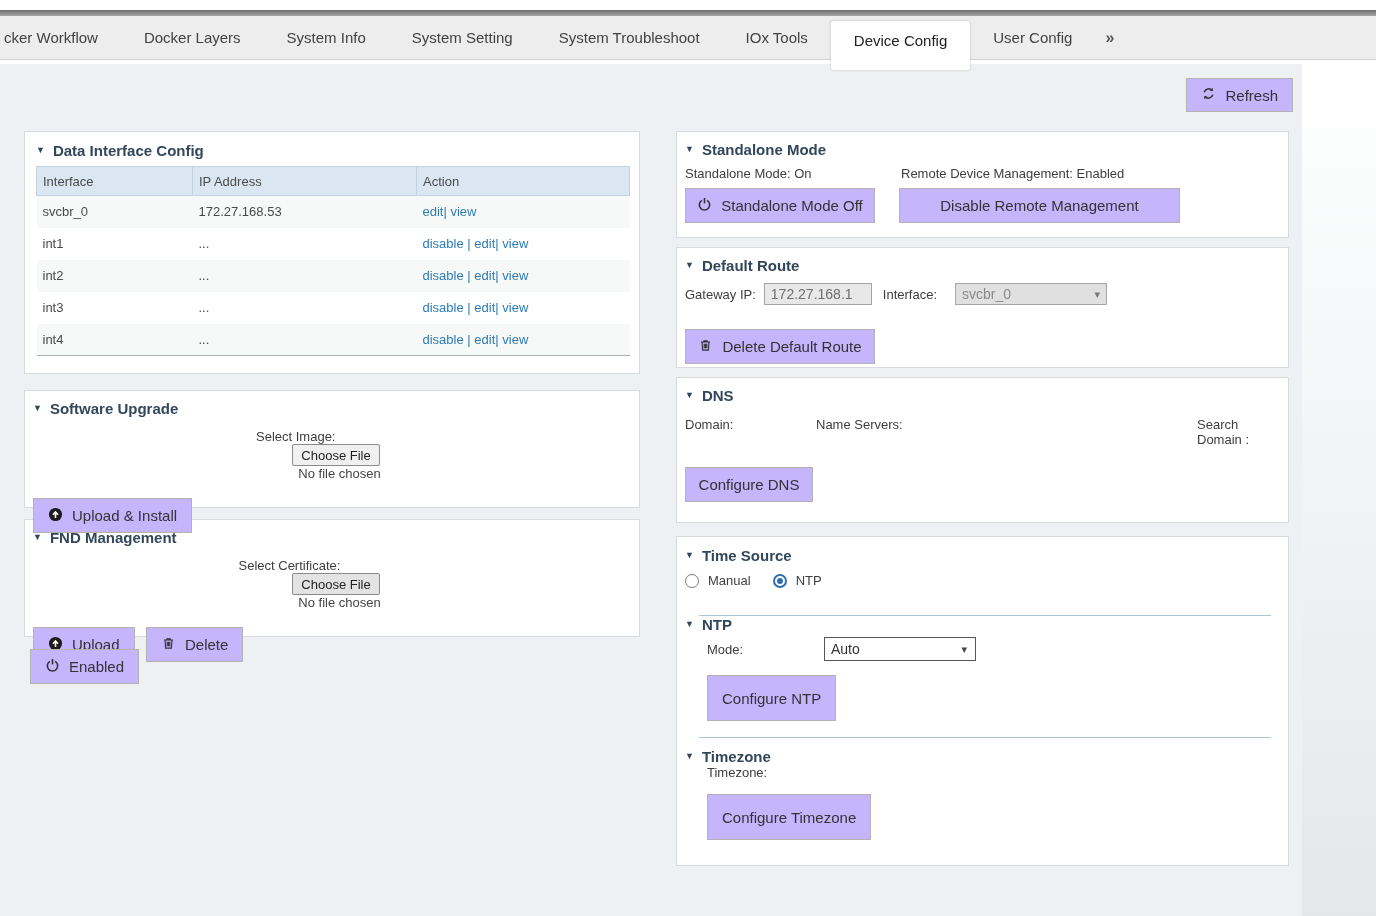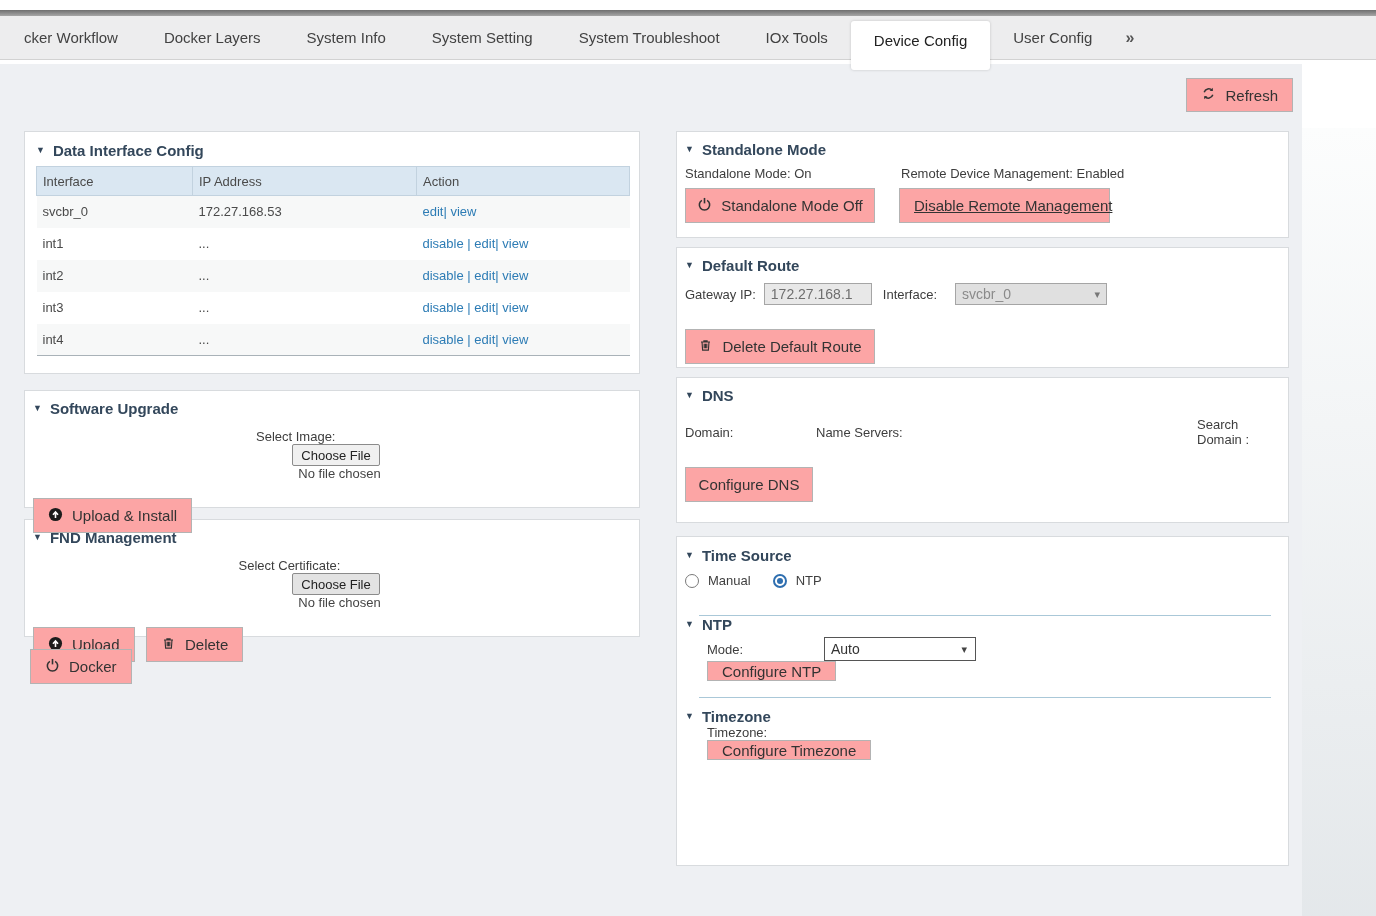--- a/index.html
+++ b/index.html
@@ -6,33 +6,33 @@
   html,body { width: 1376px; height: 916px; background: #ffffff;
     font-family: "Liberation Sans", sans-serif; color: #3f3f3f; overflow: hidden; }
 
   
   .top-white { height: 10px; background: #ffffff; }
   .top-strip { height: 6px; background: linear-gradient(#6f6f6f, #a6a6a6); }
   .tabbar { height: 44px; background: #ededee; border-bottom: 1px solid #d2d2d2;
     display: flex; align-items: flex-start; overflow: visible; position: relative; z-index: 5; }
   .tab { height: 44px; line-height: 44px; padding: 0 23px; font-size: 15px;
     color: #424242; white-space: nowrap; cursor: pointer; }
-  .tab.first { padding-left: 24px; }
+  .tab.first { padding-left: 4px; }
   .tab.active { background: #ffffff; height: 49px; margin-top: 5px; line-height: 40px;
     border-radius: 3px; box-shadow: 0 0 3px rgba(0,0,0,.18); color: #222; }
   .tab-overflow { height: 44px; line-height: 44px; padding: 0 10px; font-size: 16px;
     font-weight: bold; color: #555; cursor: pointer; }
   .tab-gap { height: 4px; background: #ffffff; }
 
   
   .content { position: relative; width: 1302px; height: 852px; background: #eef0f3; }
   .right-strip { position: absolute; left: 1302px; top: 64px; width: 74px; height: 852px;
     background: linear-gradient(#fcfdfd, #e2e6e9); }
 
-  .btn { display: inline-flex; align-items: center; gap: 9px; background: #fca5a5;
+  .btn { display: inline-flex; align-items: center; gap: 9px; background: #c4b5fd;
     border: 1px solid #b3b3b3; color: #333; font-size: 15px; padding: 0 14px;
     height: 35px; cursor: pointer; font-family: inherit; white-space: nowrap; }
   .btn svg { flex: 0 0 auto; }
 
   .refresh-btn { position: absolute; top: 14px; right: 9px; height: 34px; }
 
   .cols { display: flex; padding: 67px 0 0 24px; align-items: flex-start; }
   .col-left  { width: 616px; }
   .col-right { width: 613px; margin-left: 36px; }
 
@@ -72,39 +72,39 @@
 
   .reload-btn { margin-left: 6px; }
 
   
   .p-sm { height: 107px; padding: 9px 0 0 8px; margin-bottom: 9px; }
   .p-sm .panel-hd { padding: 0; }
   .sm-labels { display: flex; margin-top: 8px; }
   .sm-labels .l1 { width: 216px; }
   .p-sm .btns { margin-top: 7px; display: flex; }
   .p-sm .btn.b1 { width: 190px; justify-content: center; }
-  .p-sm .btn.b2 { width: 211px; margin-left: 24px; justify-content: flex-start; text-decoration: underline; }
+  .p-sm .btn.b2 { width: 281px; margin-left: 24px; justify-content: center; }
 
   
   .p-dr { height: 121px; padding: 9px 0 0 8px; margin-bottom: 9px; }
   .p-dr .panel-hd { padding: 0; }
   .dr-row { display: flex; align-items: center; margin-top: 9px; }
   .dis-input { width: 108px; height: 22px; background: #e8e8e8; border: 1px solid #a5a5a5;
     color: #6e6e6e; font-size: 14px; padding: 0 6px; margin-left: 8px; font-family: inherit; }
   .dr-row .if-lbl { margin-left: 11px; }
   .dis-select { width: 152px; height: 22px; background: #e0e0e0; border: 1px solid #a5a5a5;
     color: #8a8a8a; font-size: 14px; padding: 0 6px; margin-left: 18px;
     display: inline-flex; align-items: center; justify-content: space-between; cursor: default; }
   .dis-select .arr { color: #777; font-size: 11px; }
   .p-dr .btn { margin-top: 24px; width: 190px; justify-content: center; }
 
   
   .p-dns { height: 146px; padding: 9px 8px 0 8px; margin-bottom: 13px; }
   .p-dns .panel-hd { padding: 0; }
-  .dns-row { display: flex; margin-top: 13px; align-items: center; }
+  .dns-row { display: flex; margin-top: 13px; }
   .dns-row .l1 { width: 131px; }
   .dns-row .l2 { flex: 1; }
   .dns-row .l3 { width: 64px; margin-right: 19px; line-height: 15px; }
   .p-dns .btn { margin-top: 20px; width: 128px; justify-content: center; }
 
   
   .p-ts { height: 330px; padding: 10px 0 0 8px; }
   .p-ts .panel-hd { padding: 0; }
   .radio-row { display: flex; align-items: center; gap: 9px; margin-top: 9px; font-size: 13px; }
   .radio { width: 14px; height: 14px; border-radius: 50%; background: #fff;
@@ -113,21 +113,21 @@
   .radio.checked::after { content: ""; position: absolute; left: 2px; top: 2px;
     width: 6px; height: 6px; border-radius: 50%; background: #2f6fb0; }
   .radio-row .gap { width: 4px; }
   .ts-hr { border: none; border-top: 1px solid #aac8d8; margin: 27px 17px 0 14px; }
   .mode-row { display: flex; align-items: center; margin-top: 4px; padding-left: 22px; }
   .mode-row .ml { width: 117px; }
   .dd { width: 152px; height: 24px; background: #fff; border: 1px solid #555;
     color: #333; font-size: 14px; padding: 0 8px 0 6px; display: inline-flex;
     align-items: center; justify-content: space-between; cursor: pointer; text-align: right; }
   .dd .arr { color: #444; font-size: 11px; }
-  .p-ts .btn { margin-left: 22px; height: 20px; justify-content: flex-end; }
+  .p-ts .btn { margin-left: 22px; margin-top: 14px; height: 46px; justify-content: flex-end; }
   .tz-row { display: flex; align-items: flex-end; padding-left: 22px; }
   .tz-row .tl { width: 125px; }
   .native-select { width: 296px; height: 23px; background: #fff; border: 1px solid #767676;
     border-radius: 2px; color: #222; font-size: 14px; padding: 0 8px 0 6px;
     display: inline-flex; align-items: center; justify-content: space-between; cursor: pointer; }
 </style>
 </head>
 <body>
 
 <div class="top-white"></div>
@@ -263,21 +263,21 @@
         </button>
       </div>
 
       <button class="btn reload-btn">
         <span>
           <svg width="15" height="15" viewBox="0 0 16 16">
             <path d="M5.2 3.6a5.5 5.5 0 1 0 5.6 0" fill="none" stroke="#333" stroke-width="1.7"></path>
             <path d="M8 1v5.8" stroke="#333" stroke-width="1.7"></path>
           </svg>
         </span>
-        <span>Docker</span>
+        <span>Enabled</span>
       </button>
     </div>
 
     <div class="col-right">
 
       <div class="panel p-sm">
         <div class="panel-hd">
           <span class="tri">▼</span>
           <span>Standalone Mode</span>
         </div>

